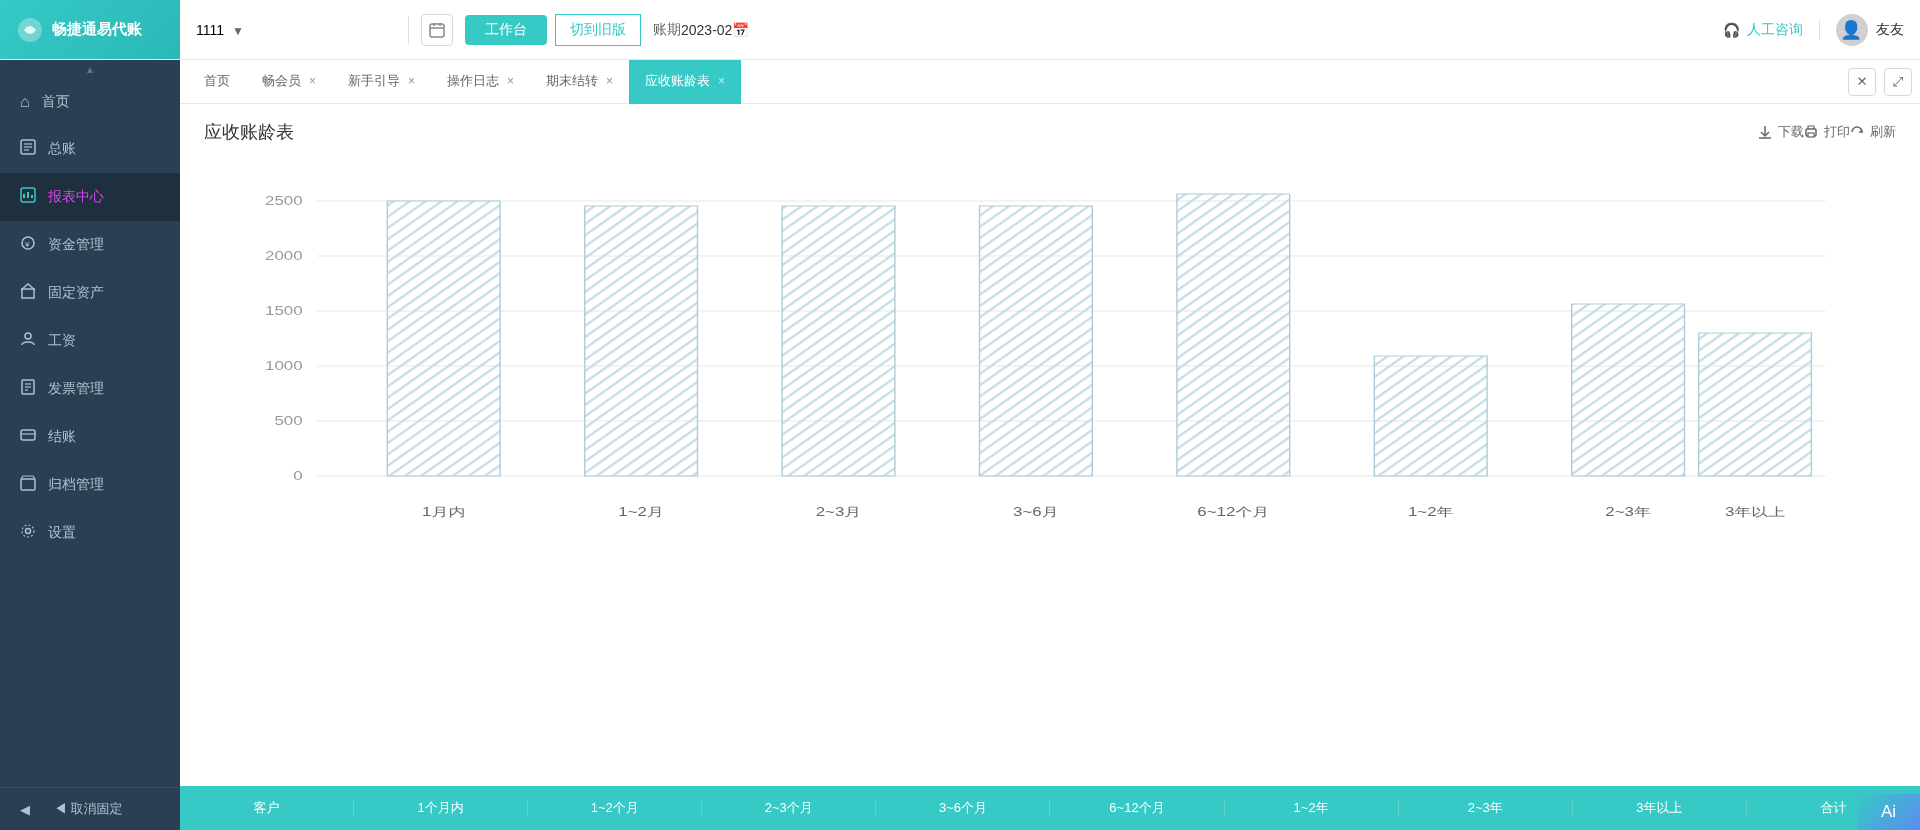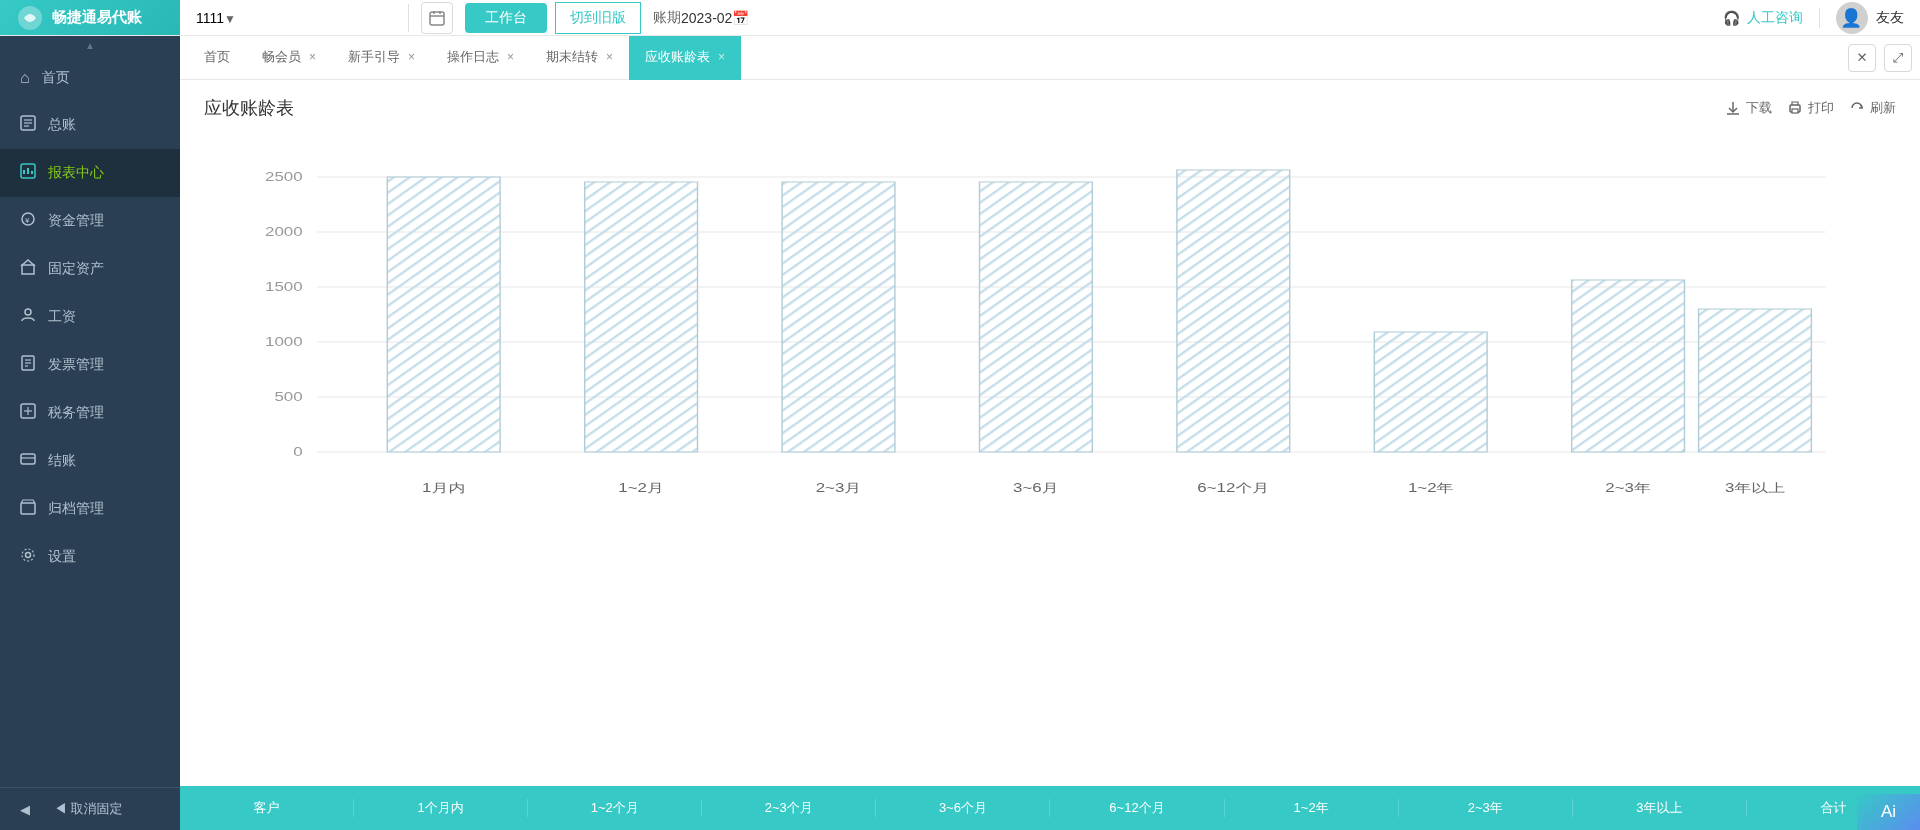--- a/index.html
+++ b/index.html
@@ -1,30 +1,30 @@
 <!DOCTYPE html>
 <html><head>
   <meta charset="utf-8">
   <style>
     * { box-sizing: border-box; margin: 0; padding: 0; }
     body { font-family: 'Microsoft YaHei', Arial, sans-serif; font-size: 14px; background: #f0f2f5; display: flex; flex-direction: column; height: 830px; overflow: hidden; }
 
     
     .top-header {
-      display: flex; align-items: center; background: #fff; height: 36px;
+      display: flex; align-items: center; background: #fff; height: 60px;
       padding: 0 16px; border-bottom: 1px solid #e8e8e8; flex-shrink: 0;
     }
     .logo-area {
       width: 180px; display: flex; align-items: center; gap: 8px;
       background: linear-gradient(135deg, #36c9c6, #2ab8b5); margin-left: -16px;
       padding: 0 16px; height: 100%; color: #fff; font-size: 15px; font-weight: bold;
     }
     .logo-icon { width: 28px; height: 28px; }
     .company-selector {
-      display: flex; align-items: flex-end; margin-left: 16px;
+      display: flex; align-items: flex-end; gap: 8px; margin-left: 16px;
       min-width: 200px;
     }
     .dropdown-btn {
       background: none; border: none; cursor: pointer; color: #666;
       font-size: 12px;
     }
     .divider-v { width: 1px; height: 28px; background: #e0e0e0; margin: 0 12px; }
     .cal-btn {
       width: 32px; height: 32px; border: 1px solid #d9d9d9; border-radius: 4px;
       background: #fff; cursor: pointer; display: flex; align-items: center; justify-content: center;
@@ -53,21 +53,21 @@
     
     .sidebar {
       width: 180px; background: #2a3f54; flex-shrink: 0;
       display: flex; flex-direction: column; overflow-y: auto;
     }
     .sidebar-item {
       display: flex; align-items: center; gap: 12px;
       padding: 14px 20px; color: #afc0ce; cursor: pointer;
       font-size: 14px; transition: background 0.2s;
     }
-    .sidebar-item.active { color: #84cc16; background: #1e2f3e; }
+    .sidebar-item.active { color: #d946ef; background: #1e2f3e; }
     .sidebar-icon { font-size: 16px; flex-shrink: 0; }
     .sidebar-footer {
       padding: 12px 20px; color: #afc0ce; cursor: pointer;
       display: flex; align-items: center; gap: 8px; font-size: 13px;
       border-top: 1px solid #3a5068; margin-top: auto;
     }
     .scroll-indicator {
       display: flex; flex-direction: column; align-items: center;
       padding: 4px; color: #5a7a8a; font-size: 10px;
     }
@@ -97,21 +97,21 @@
 
     
     .page-content { flex: 1; overflow-y: auto; padding: 0; display: flex; flex-direction: column; }
 
     
     .page-header {
       display: flex; align-items: center; justify-content: space-between;
       padding: 16px 24px 12px; background: #fff; flex-shrink: 0;
     }
     .page-title { font-size: 18px; color: #333; font-weight: 500; }
-    .page-actions { display: flex; align-items: center; gap: 16px; }
+    .page-actions { display: flex; align-items: center; }
     .action-btn {
       display: flex; align-items: center; gap: 6px;
       color: #666; cursor: pointer; font-size: 13px; background: none; border: none;
     }
 
     
     .chart-container {
       background: #fff; margin: 0; padding: 20px 24px;
       flex: 1;
     }
@@ -249,30 +249,20 @@
     <div class="sidebar-item">
       <span class="sidebar-icon">
         <svg width="16" height="16" viewBox="0 0 16 16">
             <rect x="2" y="1" width="12" height="14" rx="1" stroke="#afc0ce" stroke-width="1.5" fill="none"></rect>
             <line x1="5" y1="5" x2="11" y2="5" stroke="#afc0ce" stroke-width="1.2"></line>
             <line x1="5" y1="8" x2="11" y2="8" stroke="#afc0ce" stroke-width="1.2"></line>
             <line x1="5" y1="11" x2="8" y2="11" stroke="#afc0ce" stroke-width="1.2"></line>
           </svg>
       </span>
       <span>发票管理</span>
-    </div>
-    <div class="sidebar-item">
-      <span class="sidebar-icon">
-        <svg width="16" height="16" viewBox="0 0 16 16">
-            <rect x="1" y="1" width="14" height="14" rx="2" stroke="#afc0ce" stroke-width="1.5" fill="none"></rect>
-            <line x1="4" y1="8" x2="12" y2="8" stroke="#afc0ce" stroke-width="1.2"></line>
-            <line x1="8" y1="4" x2="8" y2="12" stroke="#afc0ce" stroke-width="1.2"></line>
-          </svg>
-      </span>
-      <span>税务管理</span>
     </div>
     <div class="sidebar-item">
       <span class="sidebar-icon">
         <svg width="16" height="16" viewBox="0 0 16 16">
             <rect x="1" y="3" width="14" height="10" rx="2" stroke="#afc0ce" stroke-width="1.5" fill="none"></rect>
             <line x1="1" y1="7" x2="15" y2="7" stroke="#afc0ce" stroke-width="1.2"></line>
           </svg>
       </span>
       <span>结账</span>
     </div>

